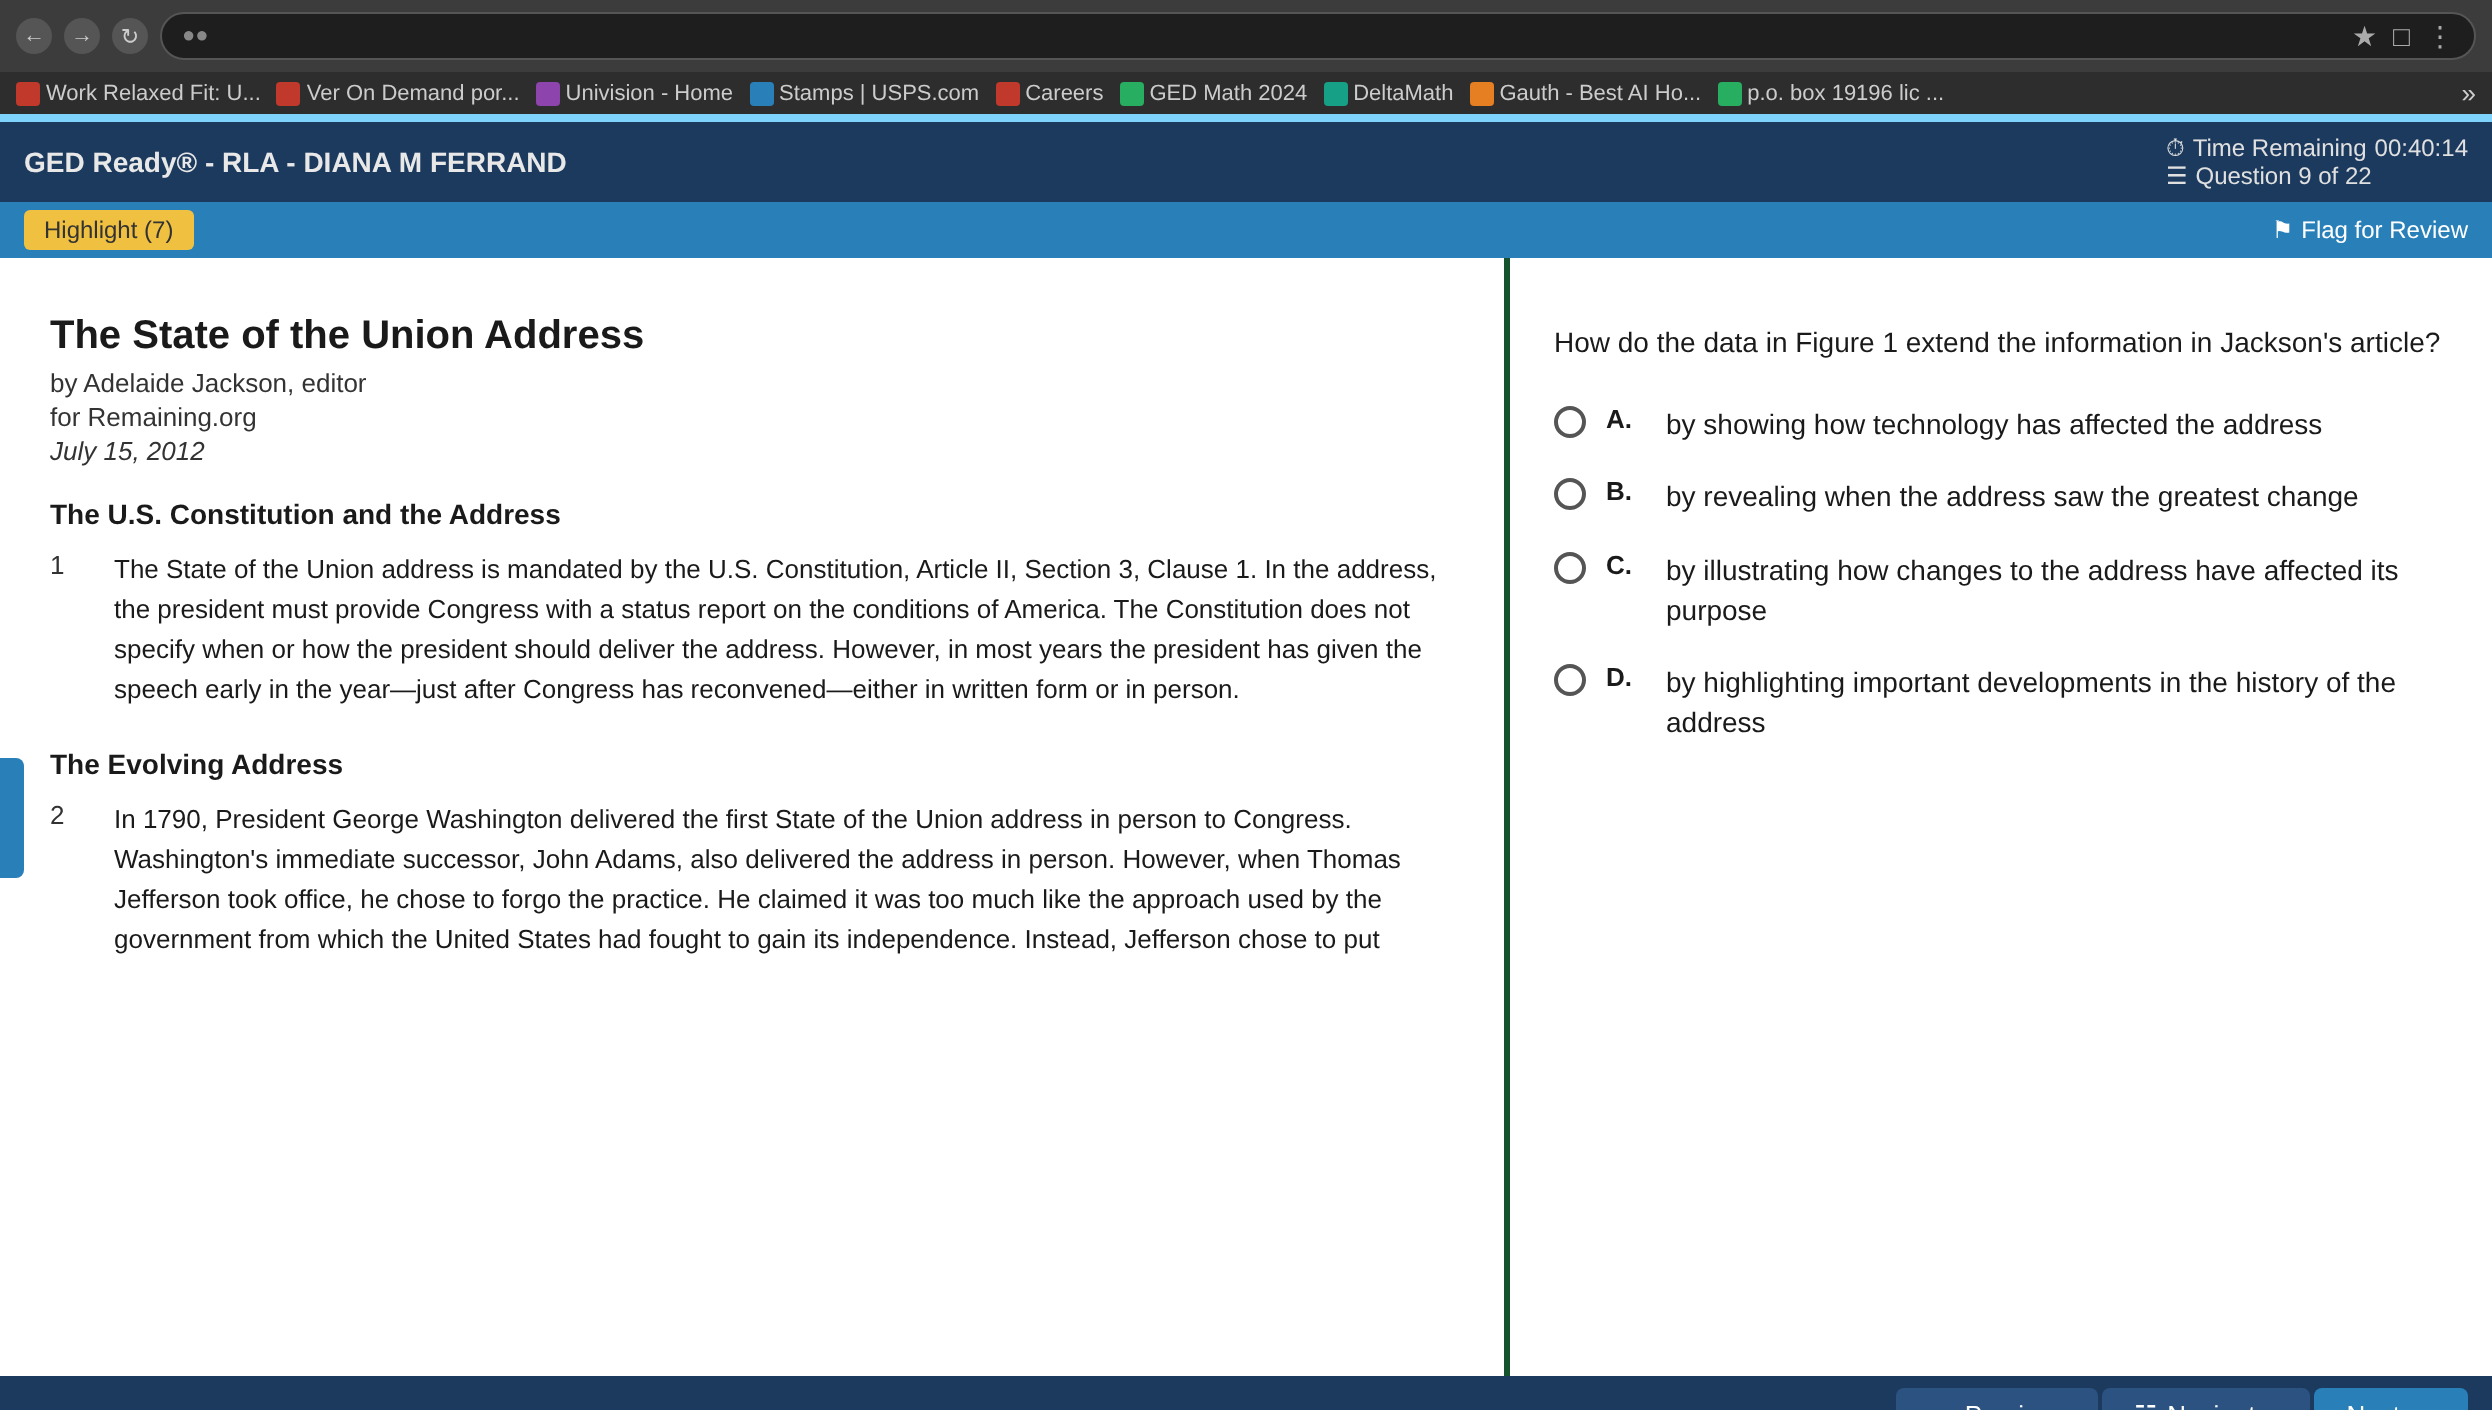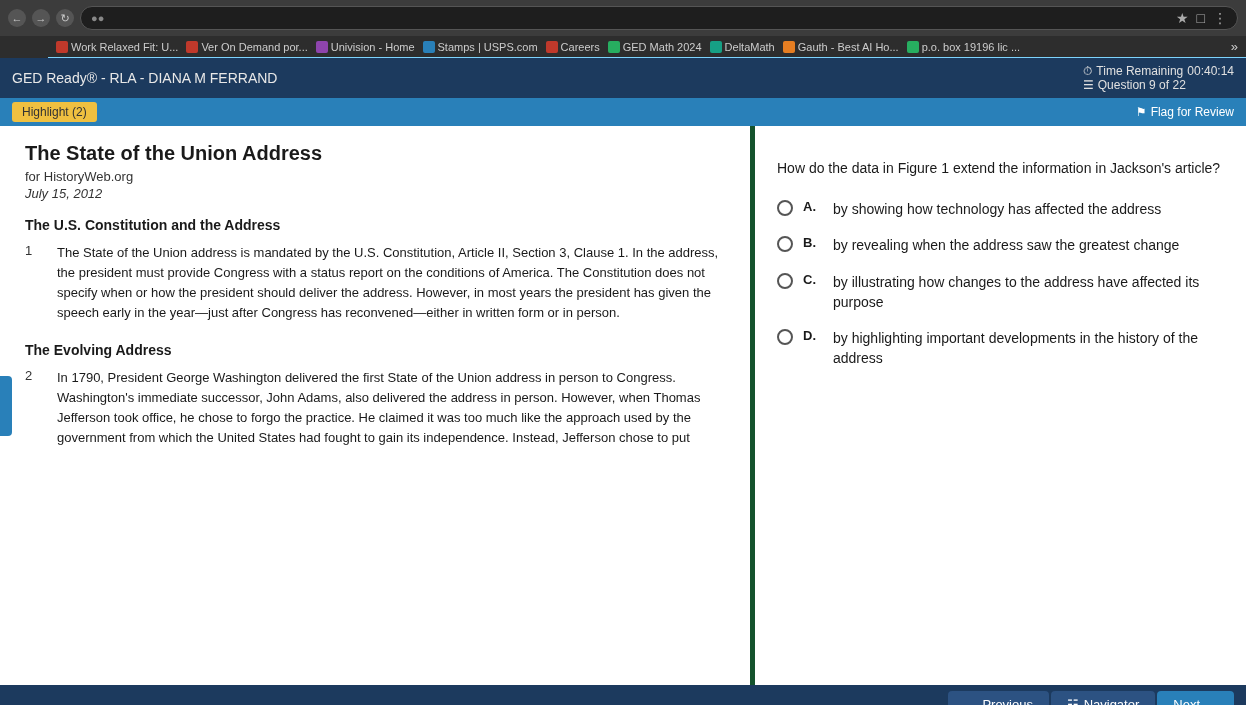--- a/index.html
+++ b/index.html
@@ -5,48 +5,48 @@
     * { box-sizing: border-box; margin: 0; padding: 0; }
     body { font-family: Arial, sans-serif; font-size: 13px; background: #1a1a2e; width: 1246px; height: 705px; overflow: hidden; }
 
     
     .browser-chrome { background: #2d2d2d; width: 100%; }
     .browser-toolbar { display: flex; align-items: center; padding: 6px 8px; gap: 6px; background: #3c3c3c; }
     .browser-btn { width: 18px; height: 18px; border-radius: 50%; border: none; background: #555; color: #ccc; font-size: 11px; cursor: pointer; display: flex; align-items: center; justify-content: center; }
     .browser-url-bar { flex: 1; background: #1e1e1e; border: 1px solid #555; border-radius: 12px; padding: 3px 10px; color: #ccc; font-size: 11px; display: flex; align-items: center; gap: 4px; }
     .browser-url-text { color: #aaa; font-size: 11px; }
     .browser-star { color: #aaa; font-size: 14px; margin-left: auto; }
-    .bookmarks-bar { display: flex; align-items: center; padding: 3px 8px; background: #2d2d2d; gap: 8px; border-bottom: 1px solid #7dd3fc; overflow: hidden; margin-left: 48px; }
+    .bookmarks-bar { display: flex; align-items: center; padding: 3px 8px; background: #2d2d2d; gap: 8px; border-bottom: 4px solid #7dd3fc; overflow: hidden; }
     .bookmark-item { color: #ccc; font-size: 11px; white-space: nowrap; cursor: pointer; display: flex; align-items: center; gap: 3px; }
     .bookmark-favicon { width: 12px; height: 12px; background: #666; border-radius: 2px; display: inline-block; }
     .bookmark-favicon.red { background: #c0392b; }
     .bookmark-favicon.blue { background: #2980b9; }
     .bookmark-favicon.purple { background: #8e44ad; }
     .bookmark-favicon.green { background: #27ae60; }
     .bookmark-favicon.teal { background: #16a085; }
     .bookmark-favicon.orange { background: #e67e22; }
     .more-btn { color: #ccc; font-size: 13px; margin-left: auto; cursor: pointer; }
 
     
     .app-header { background: #1c3a5e; color: white; padding: 6px 12px; display: flex; justify-content: space-between; align-items: center; }
-    .app-title { font-size: 14px; font-weight: normal; color: #e8e8e8; }
+    .app-title { font-size: 14px; font-weight: bold; color: #e8e8e8; }
     .header-right { text-align: right; }
     .time-remaining { font-size: 12px; color: #e0e0e0; display: flex; align-items: center; gap: 4px; }
     .question-info { font-size: 12px; color: #e0e0e0; display: flex; align-items: center; gap: 4px; }
 
     
     .app-toolbar { background: #2980b9; padding: 4px 12px; display: flex; justify-content: space-between; align-items: center; }
     .highlight-btn { background: #f0c040; color: #333; border: none; padding: 3px 10px; font-size: 12px; cursor: pointer; border-radius: 3px; display: flex; align-items: center; gap: 4px; }
     .flag-review { color: white; font-size: 12px; cursor: pointer; display: flex; align-items: center; gap: 4px; }
 
     
     .main-content { display: flex; background: white; height: calc(705px - 108px - 38px); }
 
     
-    .left-panel { flex: 0 0 755px; padding: 16px 25px; overflow-y: auto; position: relative; border-right: 5px solid #14532d; }
+    .left-panel { flex: 0 0 755px; padding: 28px 25px; overflow-y: auto; position: relative; border-right: 3px solid #14532d; }
     .article-title { font-size: 20px; font-weight: bold; color: #1a1a1a; margin-bottom: 4px; }
     .article-meta { font-size: 13px; color: #333; margin-bottom: 2px; }
     .article-date { font-size: 13px; color: #333; margin-bottom: 16px; font-style: italic; }
     .section-heading { font-size: 14px; font-weight: bold; color: #1a1a1a; margin-bottom: 10px; }
     .paragraph-block { display: flex; gap: 16px; margin-bottom: 18px; }
     .para-num { font-size: 13px; color: #333; min-width: 16px; }
     .para-text { font-size: 13px; color: #1a1a1a; line-height: 1.55; }
 
     
     .right-panel { flex: 1; padding: 32px 22px; background: white; }
@@ -131,34 +131,35 @@
       <span>00:40:14</span>
     </div>
     <div class="question-info">
       <span>☰</span>
       <span>Question 9 of 22</span>
     </div>
   </div>
 </div>
 
 <div class="app-toolbar">
-  <button class="highlight-btn">Highlight (2)</button>
+  <button class="highlight-btn">Highlight (7)</button>
   <div class="flag-review">
     <span>⚑</span>
     <span>Flag for Review</span>
   </div>
 </div>
 
 <div class="main-content">
 
   <div class="left-panel">
     <div class="left-edge-tab"></div>
 
     <h1 class="article-title">The State of the Union Address</h1>
-    <p class="article-meta">for HistoryWeb.org</p>
+    <p class="article-meta">by Adelaide Jackson, editor</p>
+    <p class="article-meta">for Remaining.org</p>
     <p class="article-date">July 15, 2012</p>
 
     <div class="section-heading">The U.S. Constitution and the Address</div>
 
     <div class="paragraph-block">
       <span class="para-num">1</span>
       <span class="para-text">The State of the Union address is mandated by the U.S. Constitution, Article II, Section 3, Clause 1. In the address, the president must provide Congress with a status report on the conditions of America. The Constitution does not specify when or how the president should deliver the address. However, in most years the president has given the speech early in the year—just after Congress has reconvened—either in written form or in person.</span>
     </div>
 
     <div class="section-heading">The Evolving Address</div>

